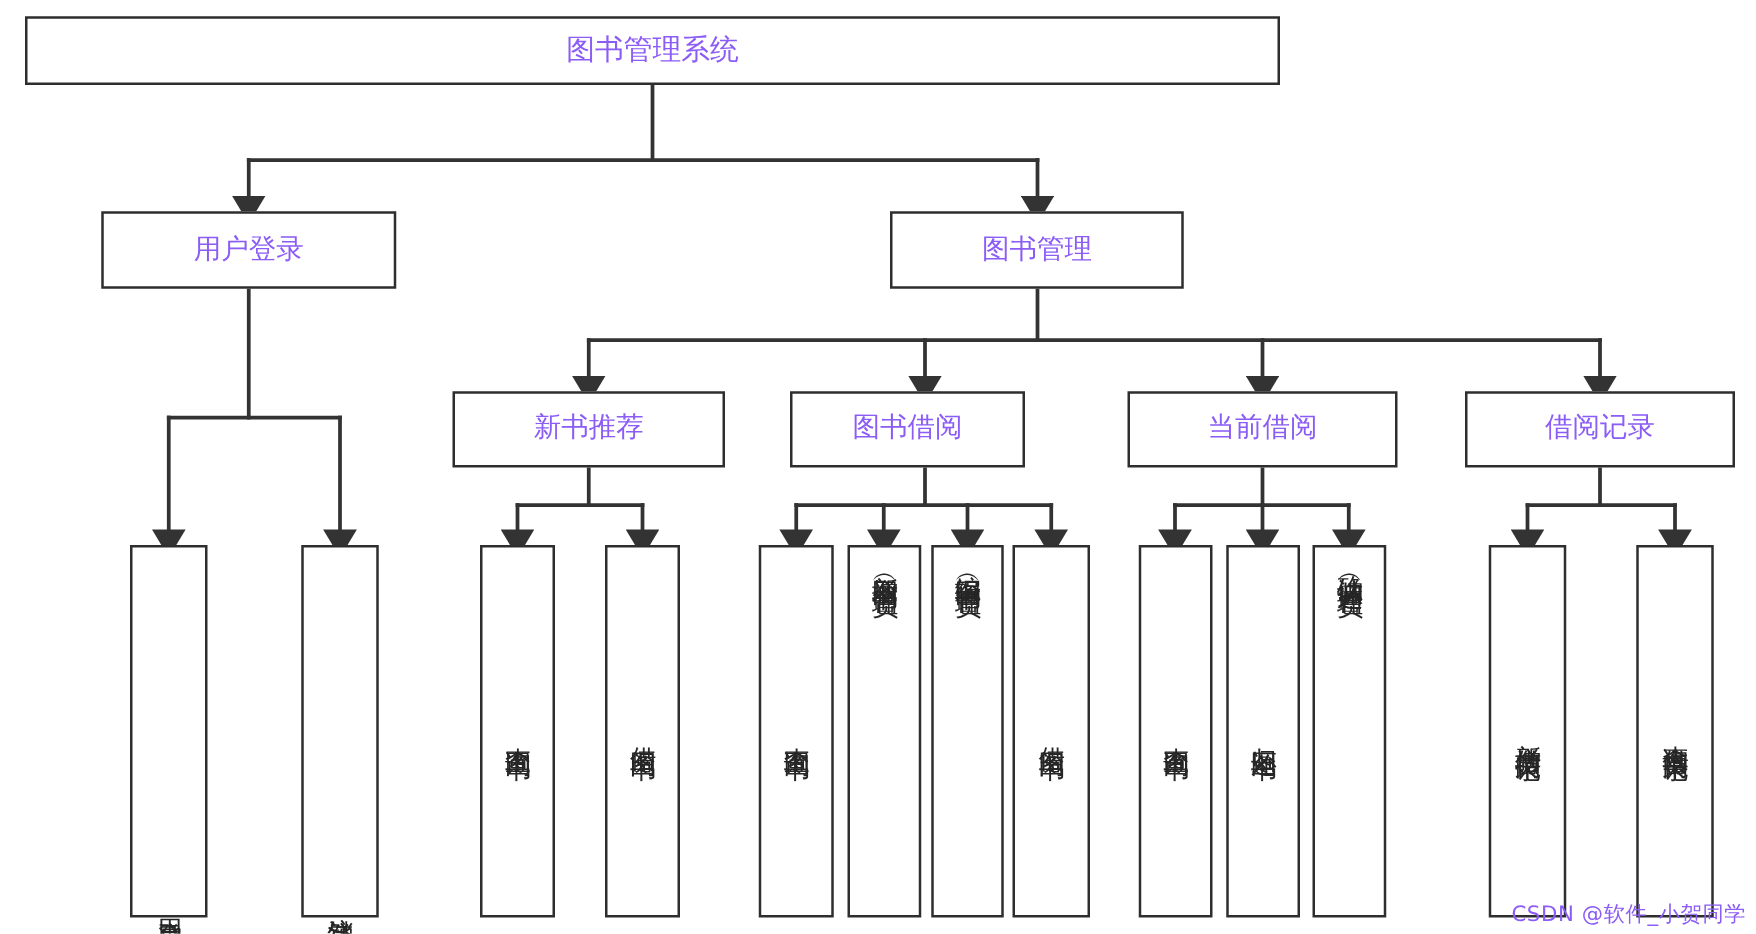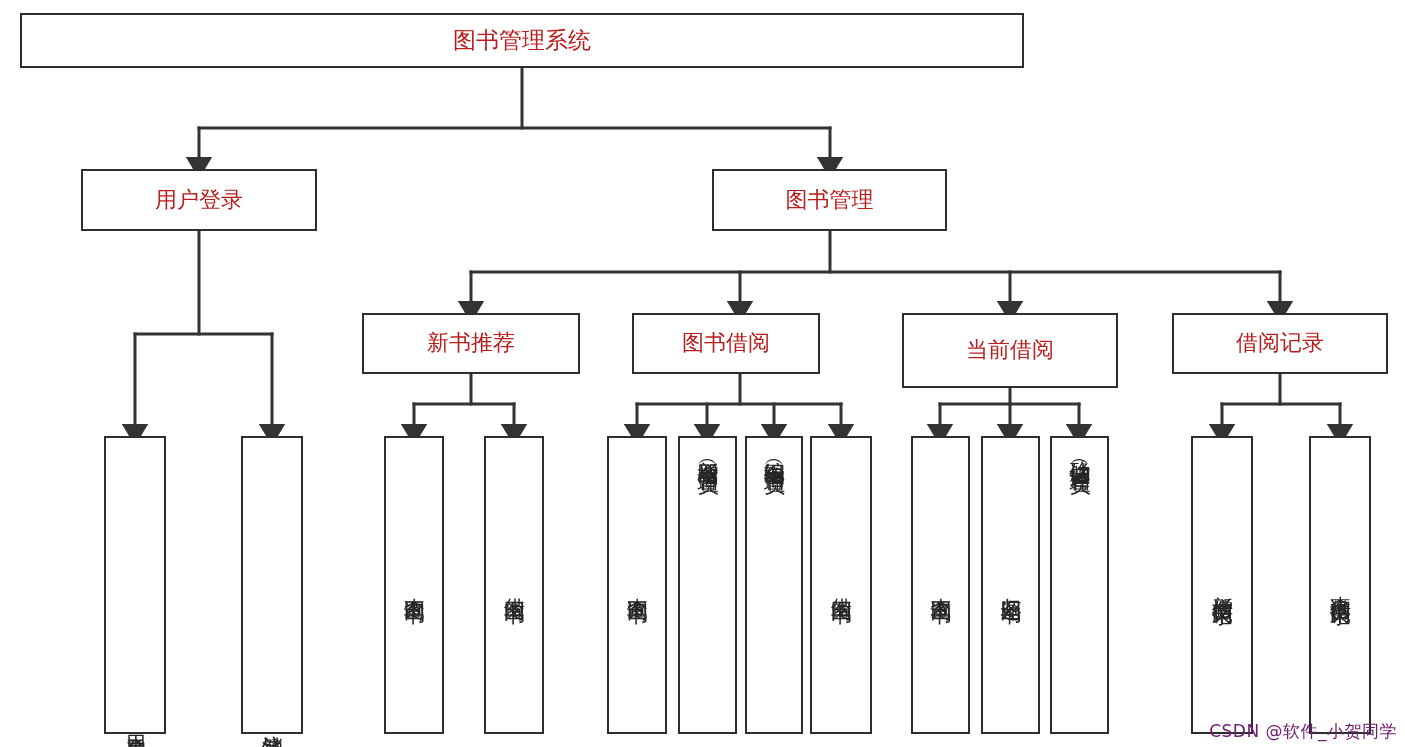--- a/index.html
+++ b/index.html
@@ -28,21 +28,21 @@
   .node-box {
     position: absolute;
     box-sizing: border-box;
     background: #ffffff;
     border: 2.5px solid #2e2e2e;
     display: flex;
     align-items: center;
     justify-content: center;
   }
   .node-label {
-    color: #b91c1c;
+    color: #8b5cf6;
     text-align: center;
     line-height: 1.12;
     white-space: pre;
   }
   
   .h-label {
     font-size: 22px;
   }
   .node-box.root .h-label { font-size: 23px; }
 
@@ -66,21 +66,21 @@
     font-size: 21px;
     letter-spacing: 2px;
     color: #262626;
     line-height: 1;
   }
   #watermark {
     position: absolute;
     right: 8px;
     bottom: 4px;
     font-size: 17px;
-    color: #701a75;
+    color: #8b5cf6;
     letter-spacing: 0.5px;
     white-space: nowrap;
     pointer-events: none;
   }
 </style>
 </head>
 <body>
 
 <div id="diagram-root">
 
@@ -147,21 +147,21 @@
   </div>
 
   <div class="node-box" style="left:712px; top:169px; width:235px; height:62px;">
     <span class="node-label h-label">图书管理</span>
   </div>
 
   <div class="node-box" style="left:632px; top:313px; width:188px; height:61px;">
     <span class="node-label h-label">图书借阅</span>
   </div>
 
-  <div class="node-box" style="left:902px; top:313px; width:216px; height:75px;">
+  <div class="node-box" style="left:902px; top:313px; width:216px; height:61px;">
     <span class="node-label h-label">当前借阅</span>
   </div>
 
   <div class="node-box" style="left:1172px; top:313px; width:216px; height:61px;">
     <span class="node-label h-label">借阅记录</span>
   </div>
 
   <div class="node-box leaf bottom-v" style="left:104px; top:436px; width:62px; height:298px;">
     <span class="node-label v-label">用户登录</span>
   </div>

